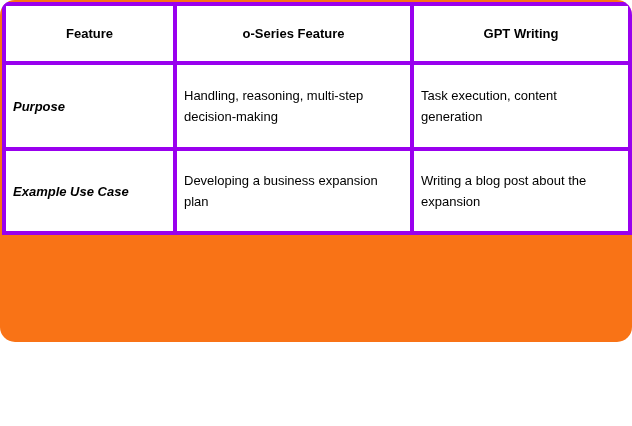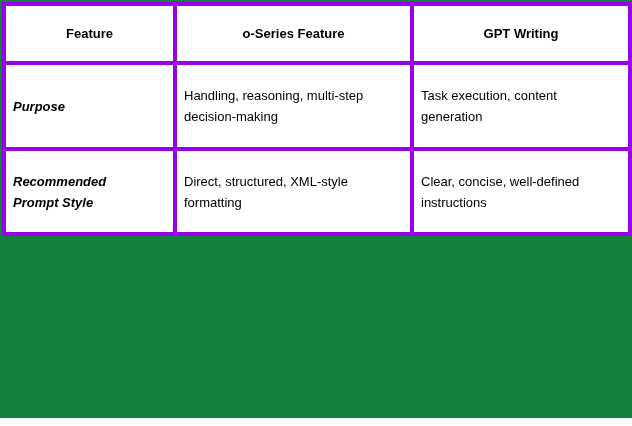--- a/index.html
+++ b/index.html
@@ -4,23 +4,24 @@
 <style>
   html, body {
     margin: 0;
     padding: 0;
     background: #ffffff;
     font-family: "Liberation Sans", "DejaVu Sans", sans-serif;
   }
   .canvas {
     position: relative;
     width: 632px;
-    height: 418px;
-    background: #15803d;
+    height: 342px;
+    background: #f97316;
     overflow: hidden;
+    border-radius: 15px;
   }
   table.comparison {
     position: absolute;
     left: 2px;
     top: 2px;
     border-collapse: collapse;
     table-layout: fixed;
     width: 626px;
     background: #ffffff;
   }
@@ -75,23 +76,22 @@
       </tr>
     </thead>
     <tbody>
       <tr class="r-1">
         <td class="feature">Purpose</td>
         <td>Handling, reasoning, multi-step
 decision-making</td>
         <td>Task execution, content
 generation</td>
       </tr>
-      <tr class="r-4">
-        <td class="feature">Recommended
-Prompt Style</td>
-        <td>Direct, structured, XML-style
-formatting</td>
-        <td>Clear, concise, well-defined
-instructions</td>
+      <tr class="r-3">
+        <td class="feature">Example Use Case</td>
+        <td>Developing a business expansion
+plan</td>
+        <td>Writing a blog post about the
+expansion</td>
       </tr>
     </tbody>
   </table>
 </div>
 
 </body></html>

